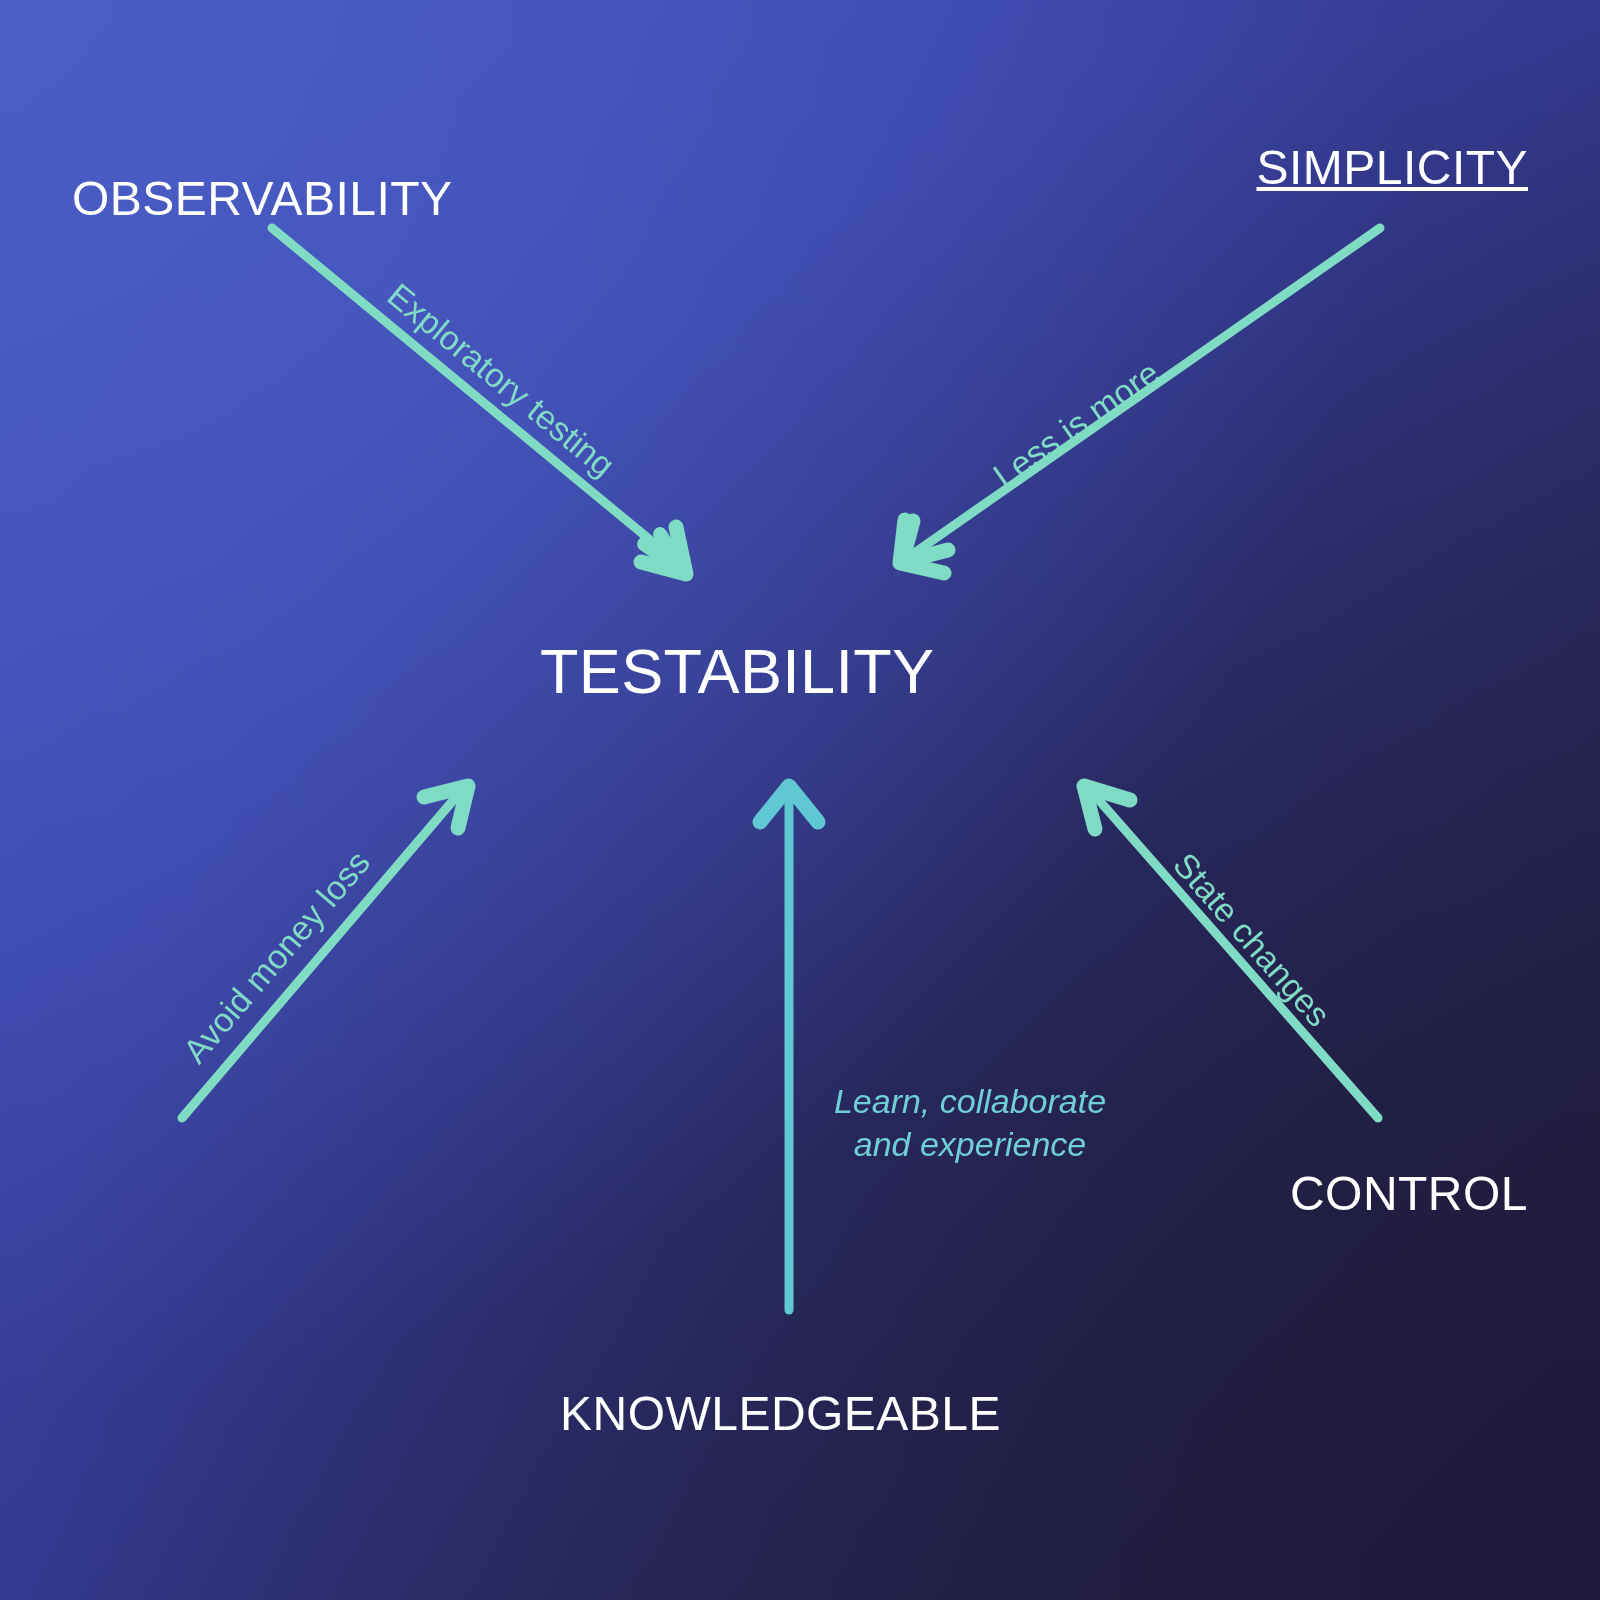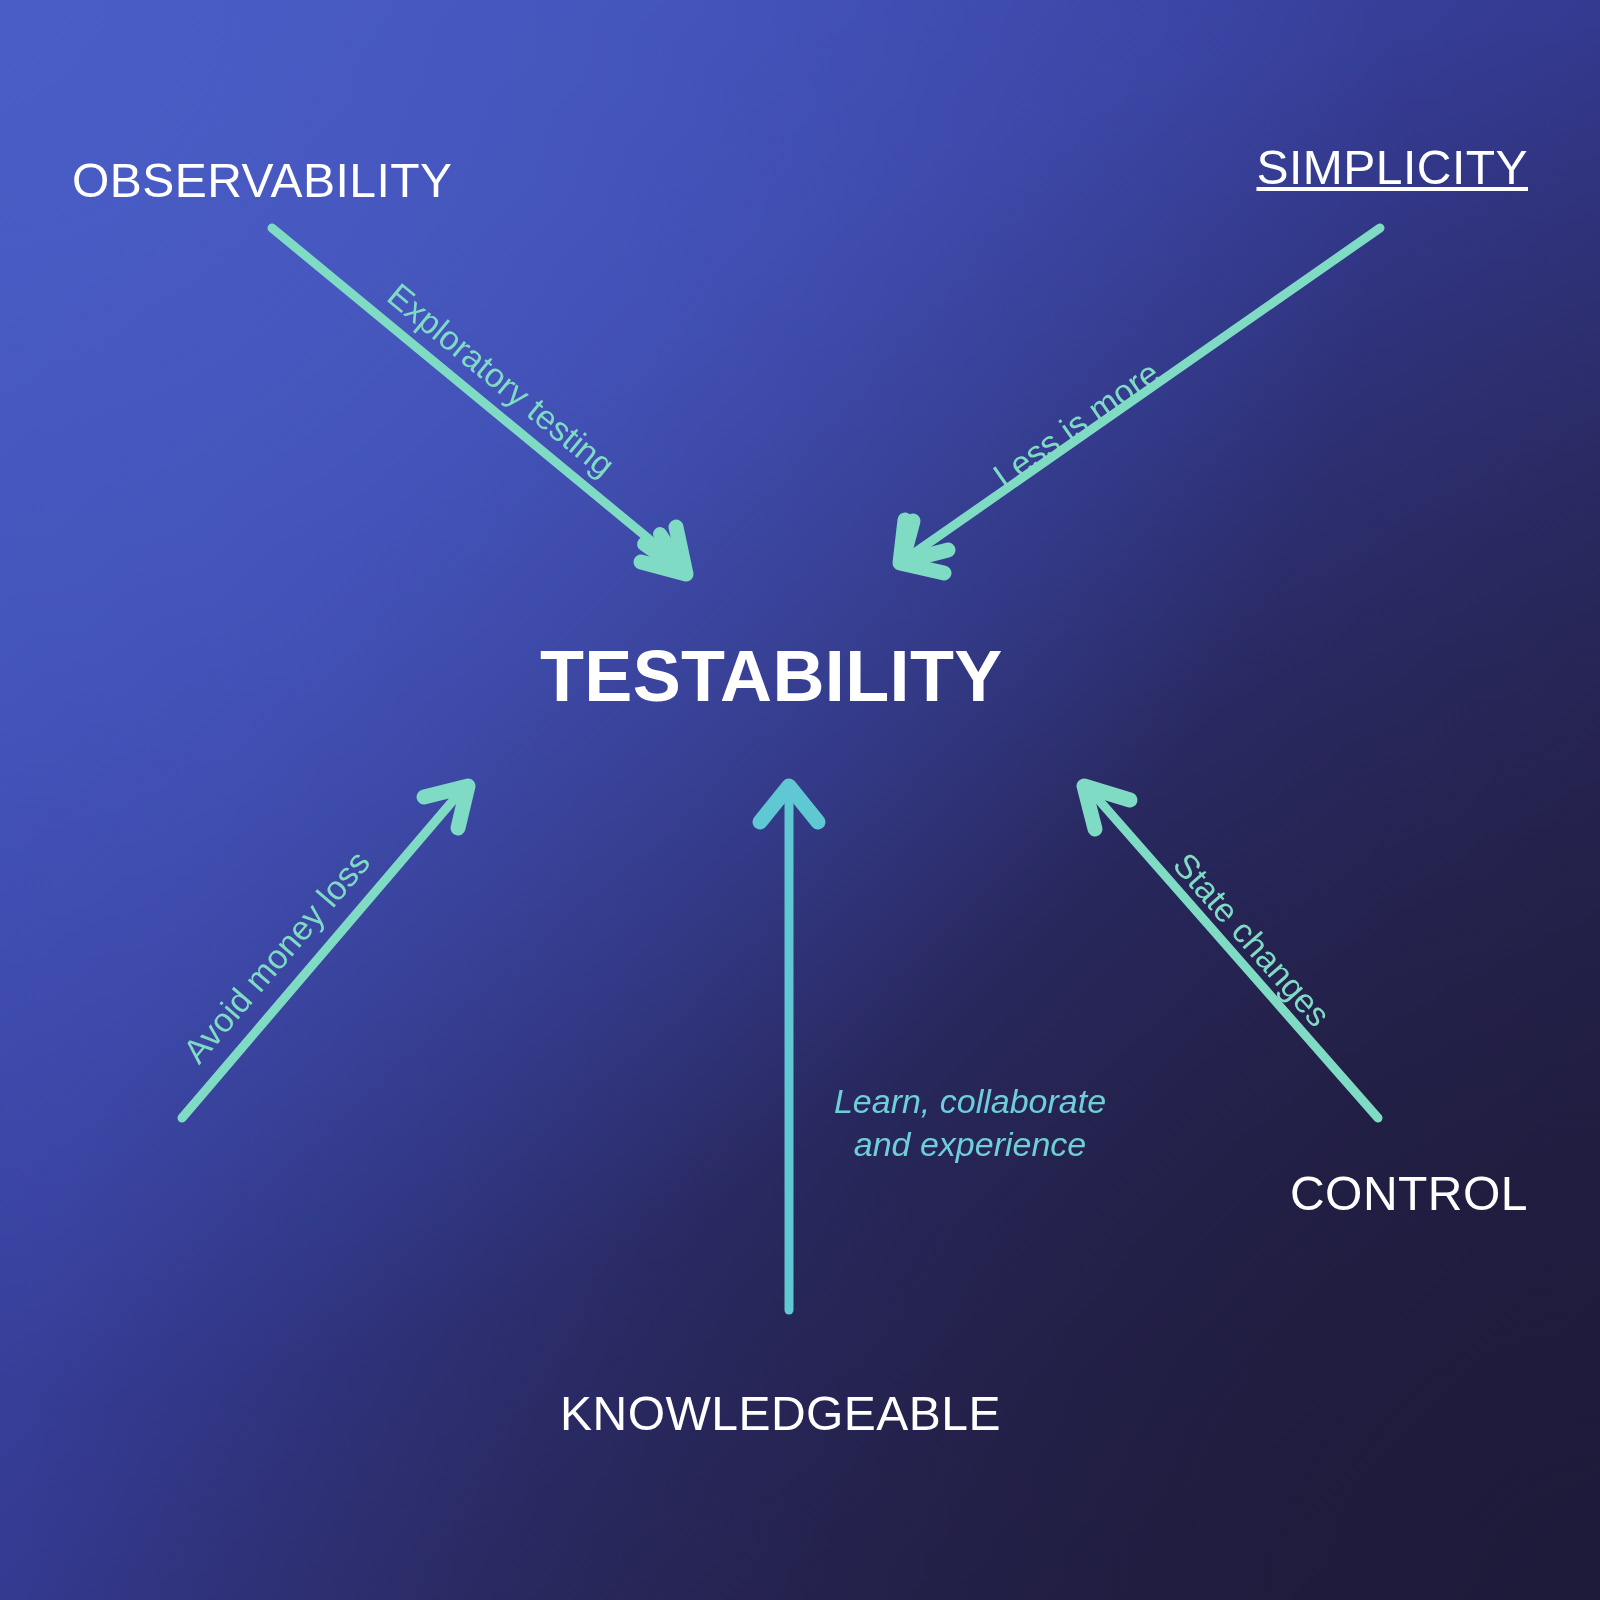--- a/index.html
+++ b/index.html
@@ -29,22 +29,22 @@
     color: #ffffff;
     font-weight: 400;
     letter-spacing: 0.01em;
     white-space: nowrap;
     line-height: 1;
   }
   .corner-label { font-size: 48px; }
   .center-title {
     position: absolute;
     color: #ffffff;
-    font-size: 72px;
-    font-weight: 700;
+    font-size: 63px;
+    font-weight: 400;
     white-space: nowrap;
     line-height: 1;
     letter-spacing: 0.005em;
   }
   .edge-label {
     position: absolute;
     color: #7fdbc4;
     font-size: 34px;
     font-weight: 400;
     white-space: nowrap;
@@ -87,21 +87,21 @@
       <line x1="1378" y1="1118" x2="1090" y2="790" stroke="#7fdbc4" stroke-width="9" stroke-linecap="round"></line>
       <path d="M 1130 800 L 1084 786 L 1095 829" fill="none" stroke="#7fdbc4" stroke-width="15" stroke-linecap="round" stroke-linejoin="round"></path>
     </g>
 
     <g>
       <line x1="789" y1="1310" x2="789" y2="792" stroke="#5fc8d2" stroke-width="9" stroke-linecap="round"></line>
       <path d="M 760 822 L 789 786 L 818 822" fill="none" stroke="#5fc8d2" stroke-width="15" stroke-linecap="round" stroke-linejoin="round"></path>
     </g>
   </svg>
 
-  <div class="node-label corner-label" style="left:72px; top:157px;text-align:center;">OBSERVABILITY</div>
+  <div class="node-label corner-label" style="left:72px; top:175px;text-align:center;">OBSERVABILITY</div>
 
   <div class="node-label corner-label" style="right:72px; top:144px;text-decoration:underline;">SIMPLICITY</div>
 
 
   <div class="node-label corner-label" style="left:560px; top:1390px;">KNOWLEDGEABLE</div>
 
   <div class="node-label corner-label" style="right:72px; top:1170px;">CONTROL</div>
 
   <div class="center-title" style="left:540px; top:640px;">TESTABILITY</div>
 

